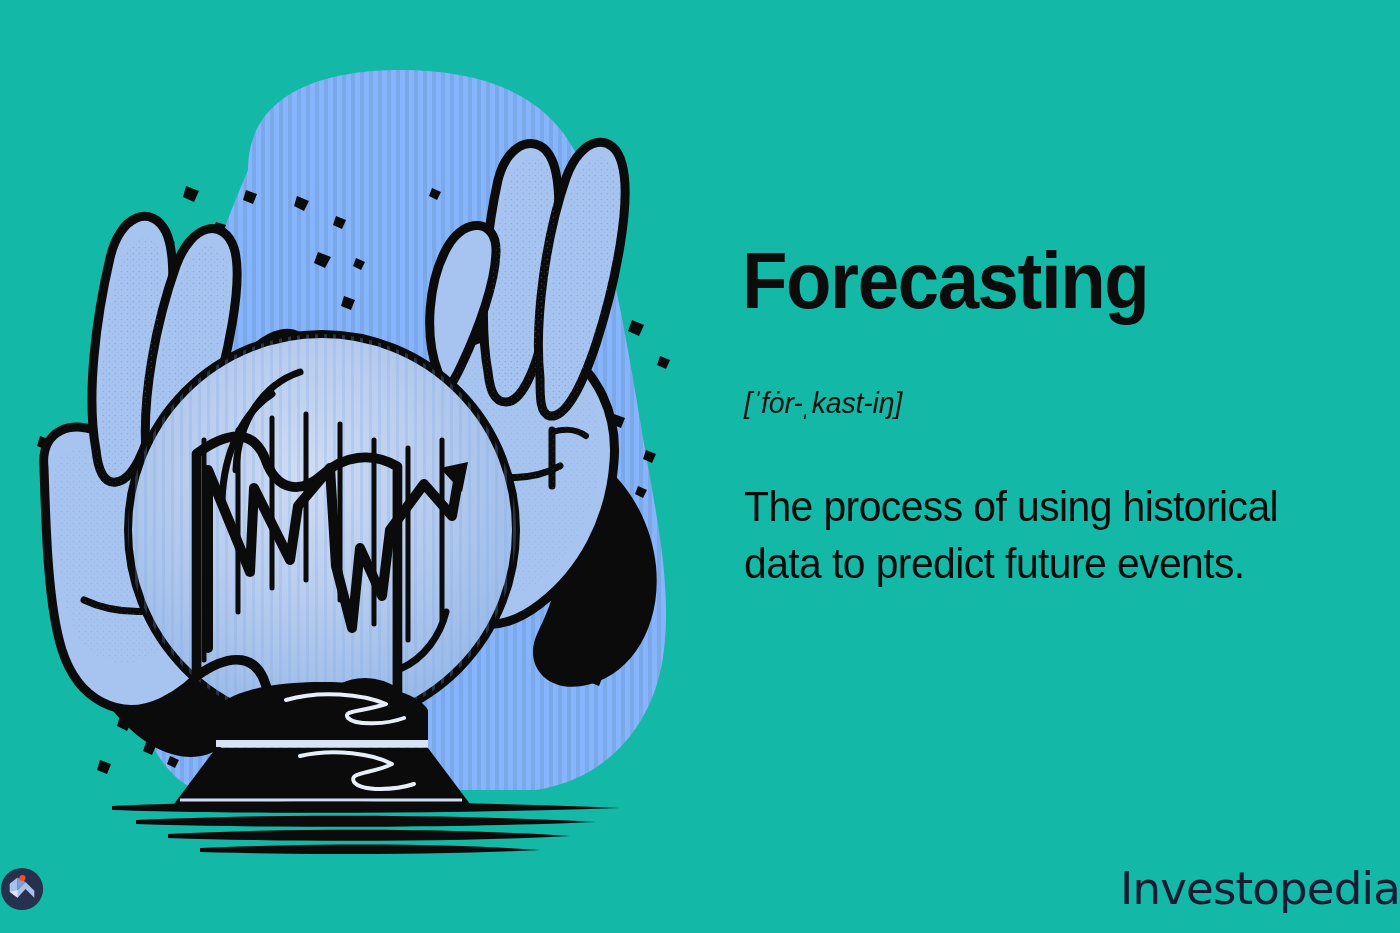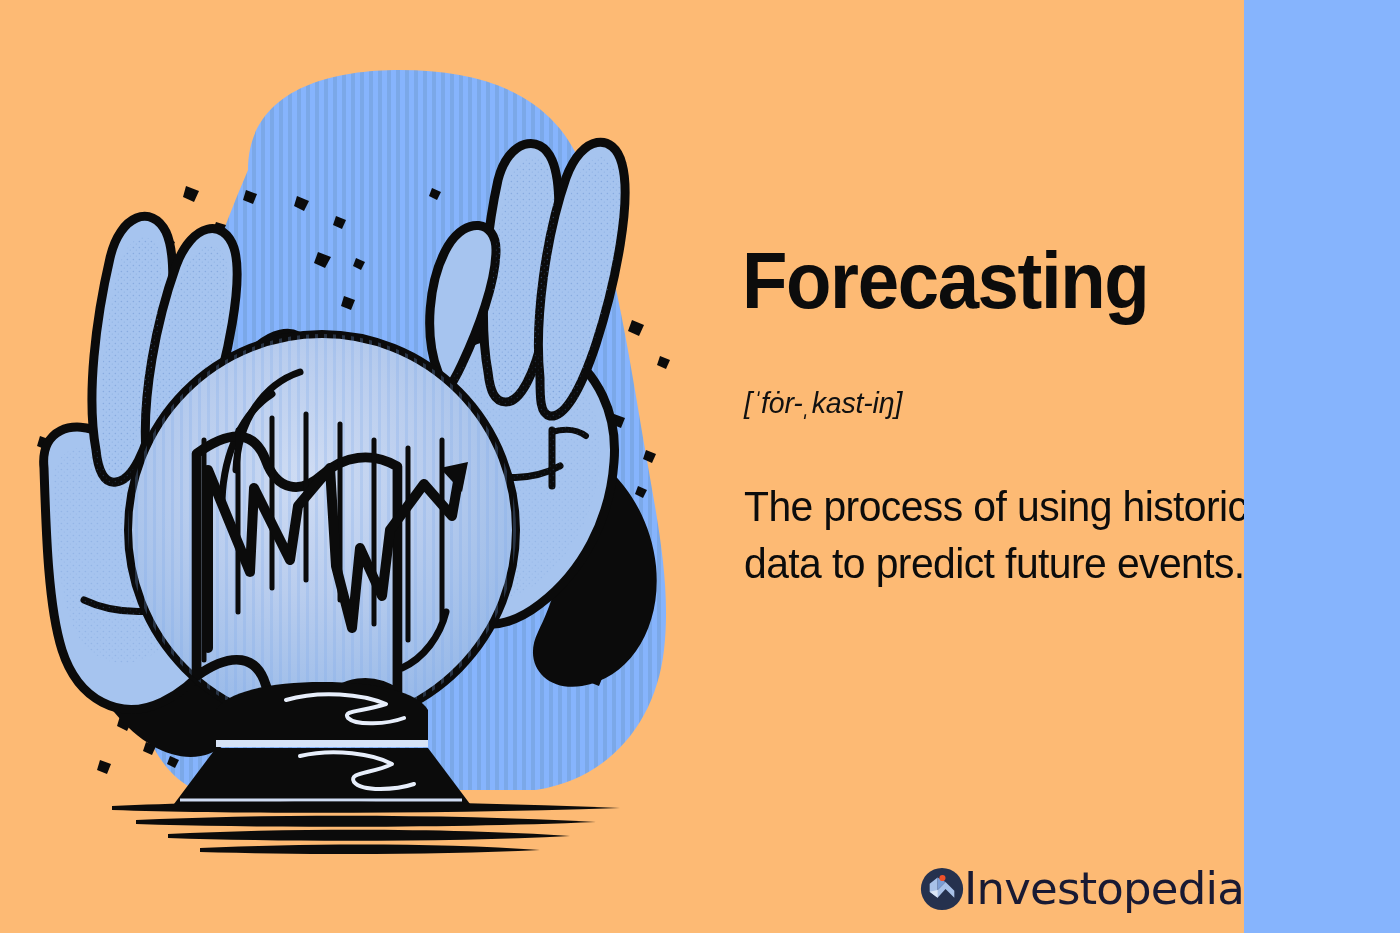--- a/index.html
+++ b/index.html
@@ -3,23 +3,23 @@
 <meta charset="utf-8">
 <title>Forecasting — Investopedia Definition Card</title>
 <style>
   html, body {
     margin: 0;
     padding: 0;
     background: #86b4fd;
   }
   .card {
     position: relative;
-    width: 1244px;
+    width: 1400px;
     height: 933px;
-    background: #fdba74;
+    background: #14b8a6;
     overflow: hidden;
     font-family: "Liberation Sans", "DejaVu Sans", sans-serif;
   }
 
   
   .illustration {
     position: absolute;
     left: 0;
     top: 0;
     width: 730px;
@@ -90,21 +90,21 @@
   }
 
   
   .brand {
     position: absolute;
     left: 0;
     right: 0;
     bottom: 22px;
     display: flex;
     align-items: center;
-    justify-content: flex-end;
+    justify-content: space-between;
     gap: 0;
   }
   .brand-mark {
     width: 44px;
     height: 44px;
     display: block;
     flex: 0 0 auto;
   }
   .brand-word {
     font-family: "DejaVu Sans", "Liberation Sans", sans-serif;

